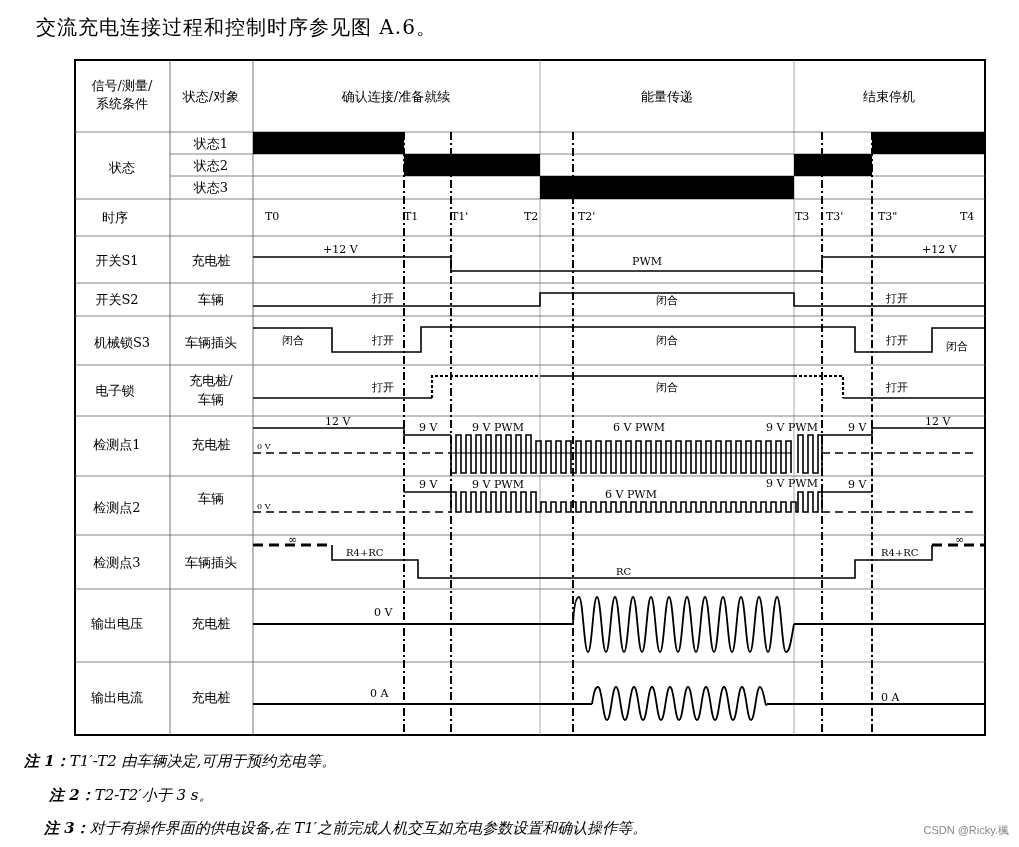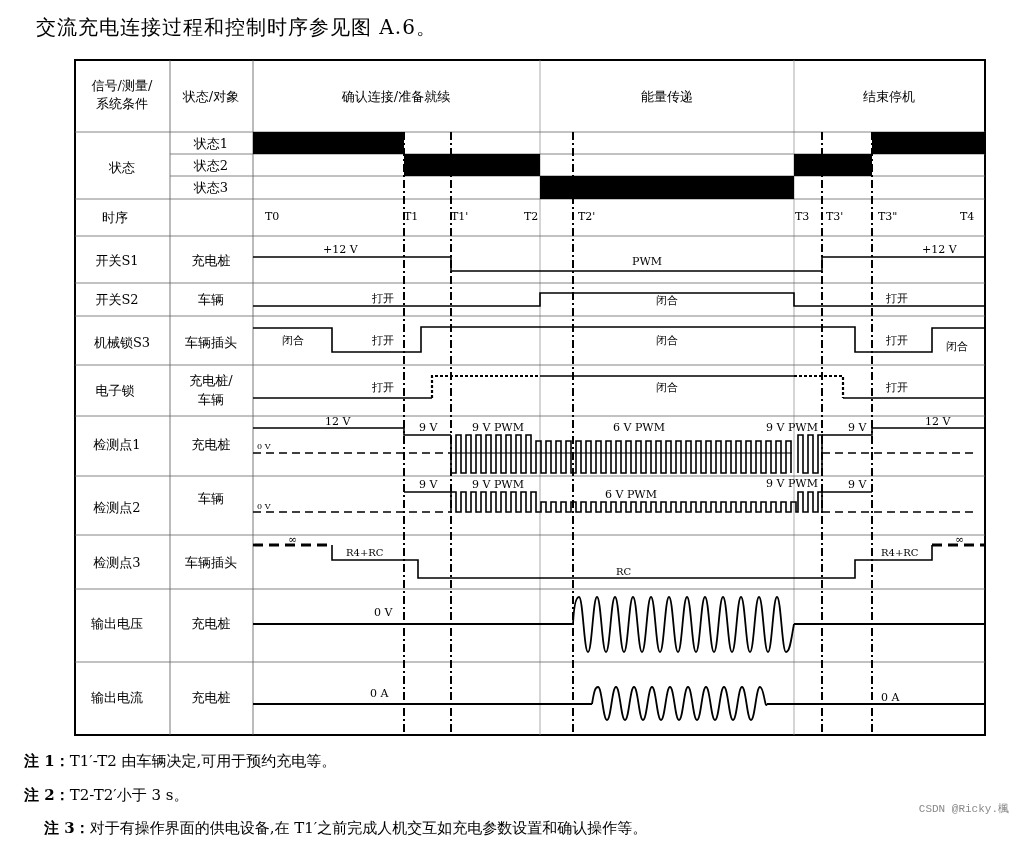--- a/index.html
+++ b/index.html
@@ -1,22 +1,22 @@
 <!DOCTYPE html>
 <html><head>
   <meta charset="utf-8">
   <style>
     html, body { margin: 0; padding: 0; background: #ffffff; }
     body { width: 1019px; height: 847px; position: relative; overflow: hidden;
            font-family: "DejaVu Serif", "Liberation Serif", serif; color: #000; }
     .title { position: absolute; left: 36px; top: 14px; font-size: 20px; letter-spacing: 1px; }
-    .note { position: absolute; left: 24px; font-size: 15px; font-weight: bold; }
+    .note { position: absolute; left: 24px; font-size: 15px; font-weight: bold; font-style: italic; }
     .note .body { font-weight: normal; }
-    .watermark { position: absolute; right: 10px; top: 801px; font-size: 11px; color: #888;
-                 font-family: Liberation Mono, monospace; text-align: right; }
+    .watermark { position: absolute; right: 10px; top: 823px; font-size: 11px; color: #888;
+                 font-family: Liberation Sans, sans-serif; text-align: right; }
     svg text { font-family: "DejaVu Serif", "Liberation Serif", serif; }
     .cell-label { font-size: 13px; }
     .sig-label { font-size: 11px; }
   </style>
 </head>
 <body>
 
 <div class="title">交流充电连接过程和控制时序参见图 A.6。</div>
 
 <svg width="1019" height="847" style="position:absolute;left:0;top:0;" xmlns="http://www.w3.org/2000/svg">
@@ -194,19 +194,19 @@
     <path d="M592,704 C594,692 595,687 598,687 C602,687 603,720 607,720 C611,720 612,687 616,687 C620,687 621,720 625,720 C629,720 630,687 634,687 C638,687 639,720 643,720 C647,720 648,687 652,687 C656,687 657,720 661,720 C665,720 666,687 670,687 C674,687 675,720 679,720 C683,720 684,687 688,687 C692,687 693,720 697,720 C701,720 702,687 706,687 C710,687 711,720 715,720 C719,720 720,687 724,687 C728,687 729,720 733,720 C737,720 738,687 742,687 C746,687 747,720 751,720 C755,720 756,687 760,687 C764,687 765,710 767,704"></path>
     <polyline points="767,704 985,704"></polyline>
   </g>
   <text class="sig-label" x="370" y="697">0 A</text>
   <text class="sig-label" x="881" y="701">0 A</text>
 </svg>
 
 <div class="note" style="top:752px;">
   <span>注 1：</span><span class="body">T1′-T2 由车辆决定,可用于预约充电等。</span>
 </div>
-<div class="note" style="top:786px;">
+<div class="note" style="top:786px;margin-left:25px;">
   <span>注 2：</span><span class="body">T2-T2′小于 3 s。</span>
 </div>
 <div class="note" style="top:819px;margin-left:20px;">
   <span>注 3：</span><span class="body">对于有操作界面的供电设备,在 T1′之前完成人机交互如充电参数设置和确认操作等。</span>
 </div>
 <div class="watermark">CSDN @Ricky.楓</div>
 
 </body></html>

